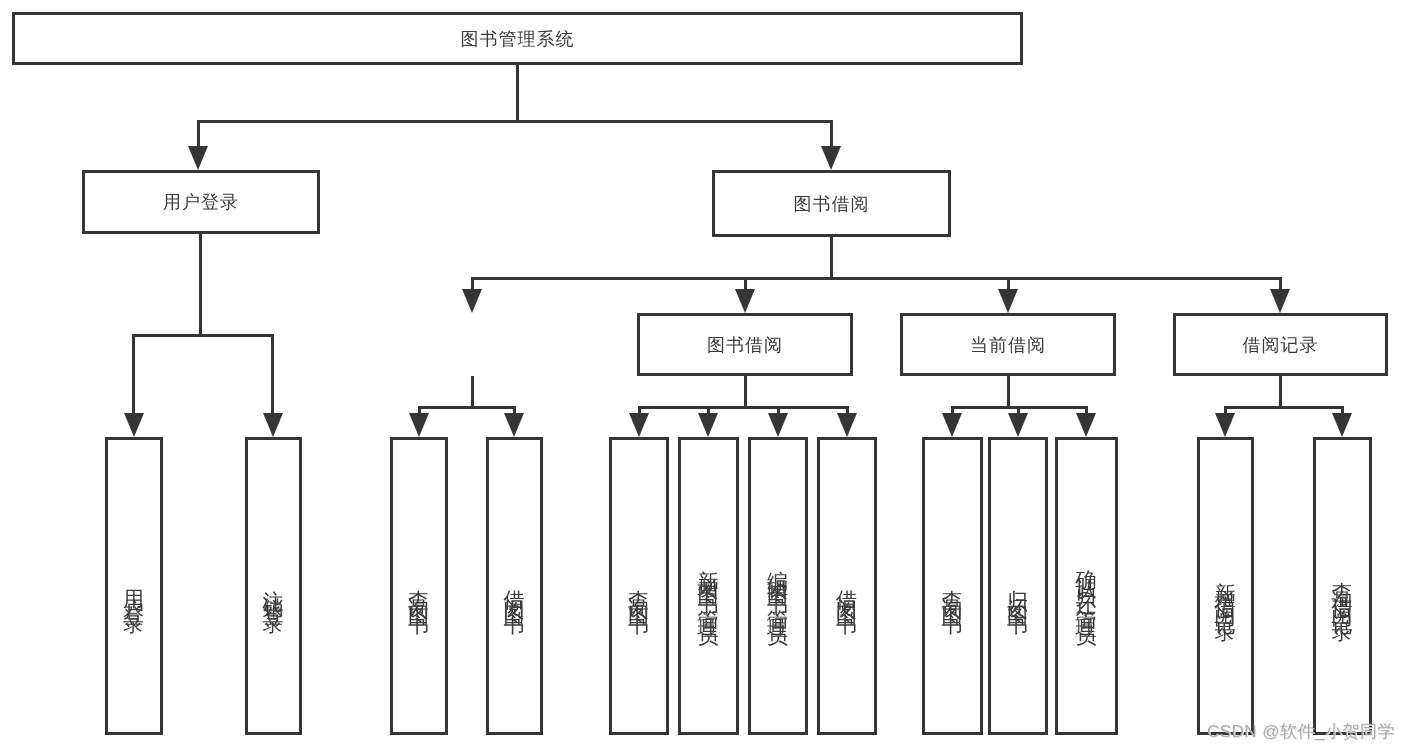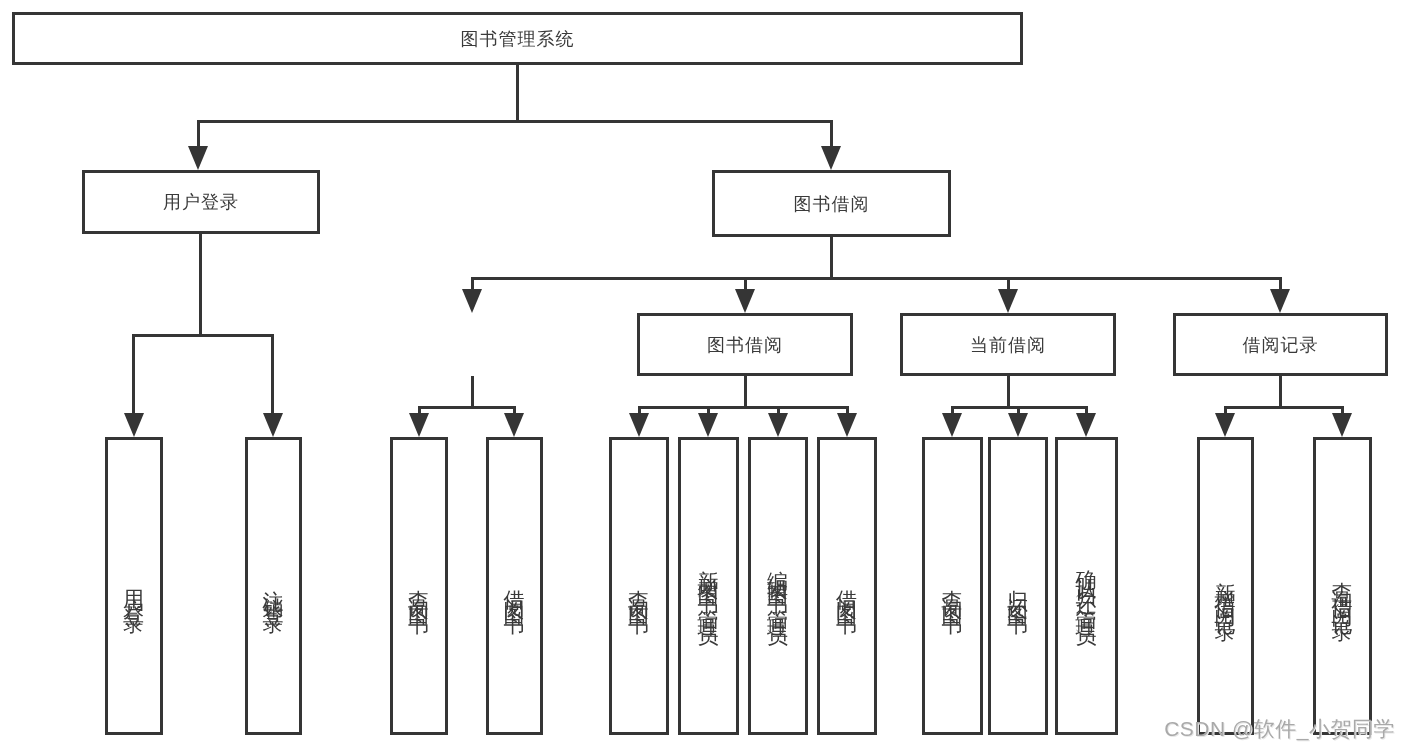--- a/index.html
+++ b/index.html
@@ -17,21 +17,21 @@
     font-size:21px;letter-spacing:8px;line-height:1;
     padding-top:6px;
   }
   .ln{position:absolute;background:#353535;}
   .arrow{
     position:absolute;width:0;height:0;
     border-left:10px solid transparent;border-right:10px solid transparent;
     border-top:24px solid #353535;
   }
   .watermark{
-    position:absolute;right:10px;bottom:4px;font-size:21px;color:#a9a9a9;
+    position:absolute;right:10px;bottom:4px;font-size:17px;color:#a9a9a9;
     letter-spacing:0.5px;text-shadow:1px 1px 0 #e8e8e8;white-space:nowrap;
   }
   
   .root  {left:12px;  top:12px;  width:1011px;height:53px;}
   .b-user{left:82px;  top:170px; width:238px; height:64px;}
   .b-book{left:712px; top:170px; width:239px; height:67px;}
   .c-nb  {left:364px; top:313px; width:216px; height:63px;}
   .c-bb  {left:637px; top:313px; width:216px; height:63px;}
   .c-cb  {left:900px; top:313px; width:216px; height:63px;}
   .c-br  {left:1173px;top:313px; width:215px; height:63px;}

